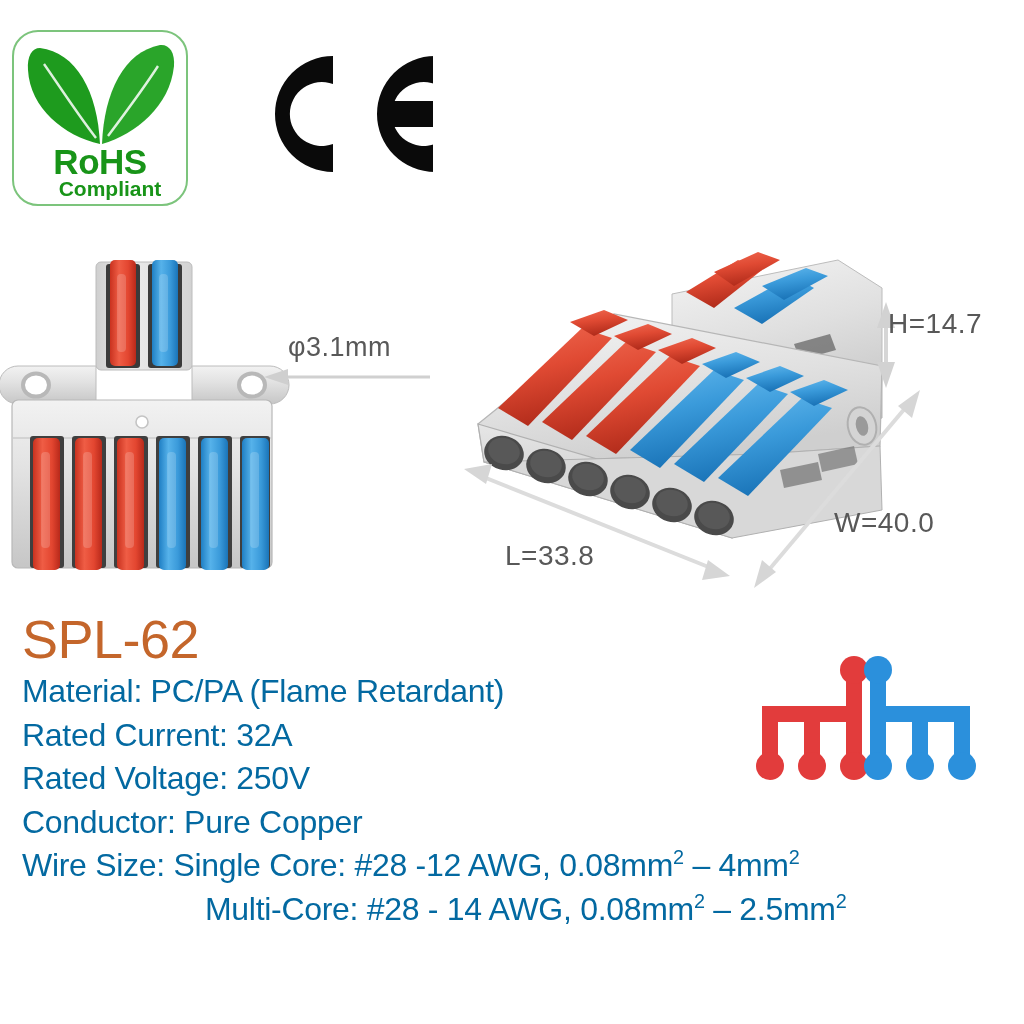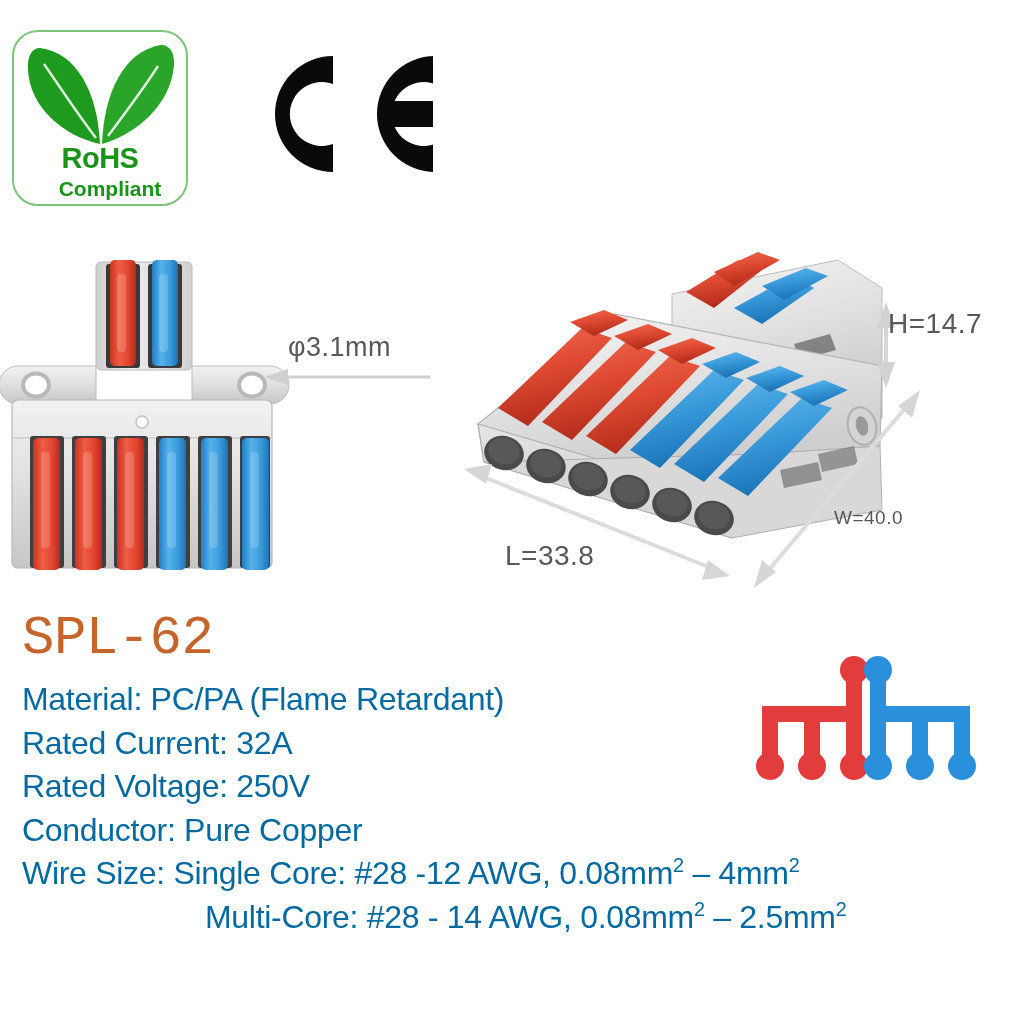--- a/index.html
+++ b/index.html
@@ -28,21 +28,21 @@
     border-radius: 26px;
     background: #ffffff;
     box-sizing: border-box;
   }
   #rohs-leaves { position: absolute; left: 10px; top: 8px; width: 154px; height: 110px; }
   #rohs-text-main {
     position: absolute; left: 0; top: 112px; width: 172px;
     text-align: center;
     font-family: "Liberation Sans", sans-serif;
     font-weight: bold;
-    font-size: 29px;
+    font-size: 35px;
     letter-spacing: -0.5px;
     color: #189418;
     line-height: 1;
   }
   #rohs-text-sub {
     position: absolute; left: 0; top: 146px; width: 192px;
     text-align: center;
     font-family: "Liberation Sans", sans-serif;
     font-weight: bold;
     font-size: 21px;
@@ -58,36 +58,36 @@
 
   .dim-label {
     position: absolute;
     font-family: "Liberation Sans", sans-serif;
     color: #585858;
     white-space: nowrap;
     letter-spacing: 0.5px;
   }
   #label-phi { left: 288px; top: 332px; font-size: 27px; }
   #label-h   { left: 888px; top: 308px; font-size: 28px; }
-  #label-w   { left: 834px; top: 507px; font-size: 19px; }
+  #label-w   { left: 834px; top: 507px; font-size: 28px; }
   #label-l   { left: 505px; top: 540px; font-size: 28px; }
 
   
   #spec-block {
     position: absolute;
     left: 0; top: 612px;
     width: 760px;
   }
   #model-name {
-    font-family: Liberation Mono, monospace;
+    font-family: Liberation Sans, sans-serif;
     font-size: 54px;
     font-weight: normal;
     color: #c4662b;
     line-height: 1;
-    margin: 0 0 12px 22px;
+    margin: 0 0 4px 22px;
     letter-spacing: -0.5px;
   }
   .spec-line {
     font-family: "Liberation Sans", sans-serif;
     font-size: 32px;
     color: #0369a1;
     line-height: 1.36;
     margin: 0 0 0 22px;
     white-space: nowrap;
     letter-spacing: -0.3px;

